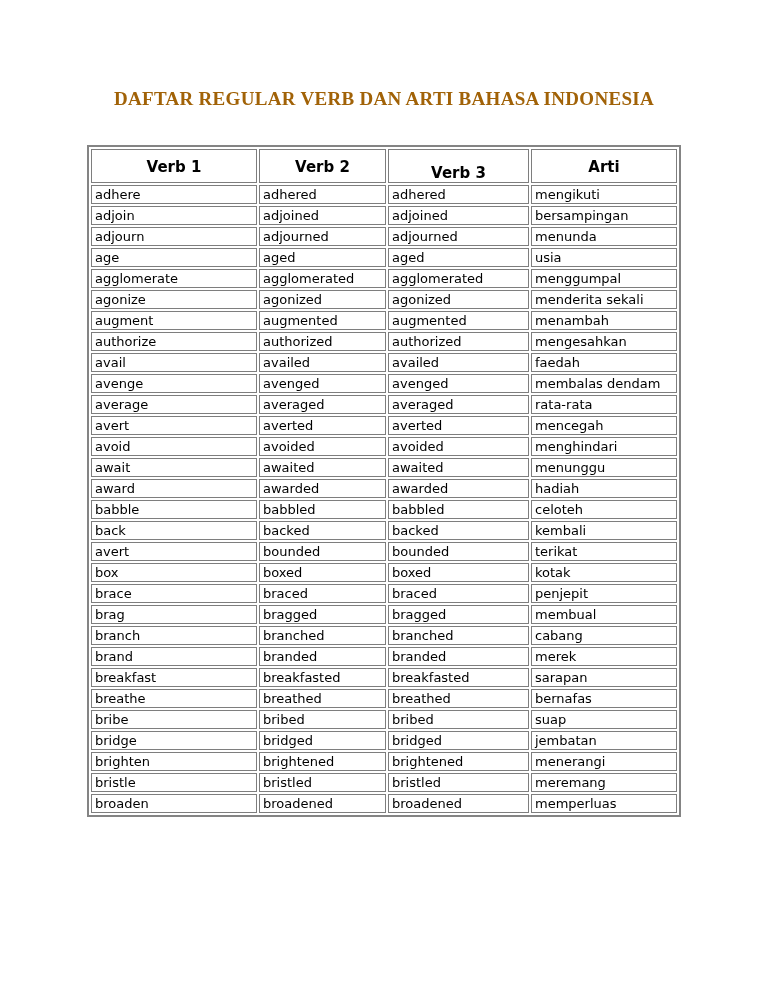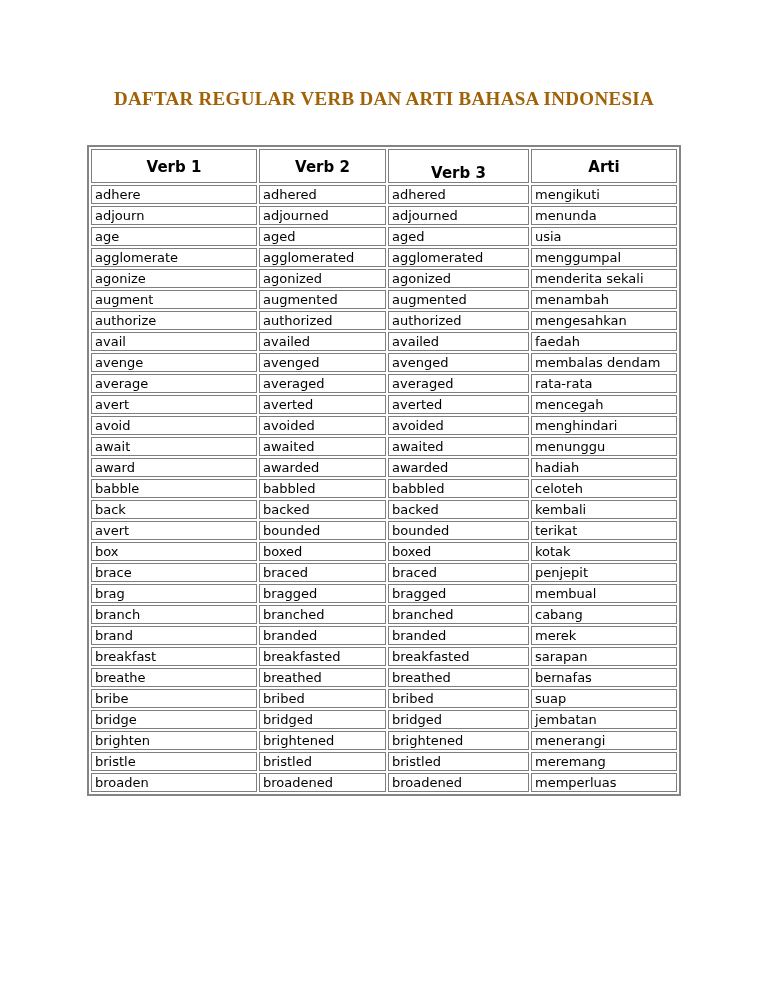--- a/index.html
+++ b/index.html
@@ -89,20 +89,26 @@
         </tr>
     </thead>
     <tbody>
         <tr>
           <td>adhere</td>
           <td>adhered</td>
           <td>adhered</td>
           <td>mengikuti</td>
         </tr>
         <tr>
+          <td>adjoin</td>
+          <td>adjoined</td>
+          <td>adjoined</td>
+          <td>bersampingan</td>
+        </tr>
+        <tr>
           <td>adjourn</td>
           <td>adjourned</td>
           <td>adjourned</td>
           <td>menunda</td>
         </tr>
         <tr>
           <td>age</td>
           <td>aged</td>
           <td>aged</td>
           <td>usia</td>

